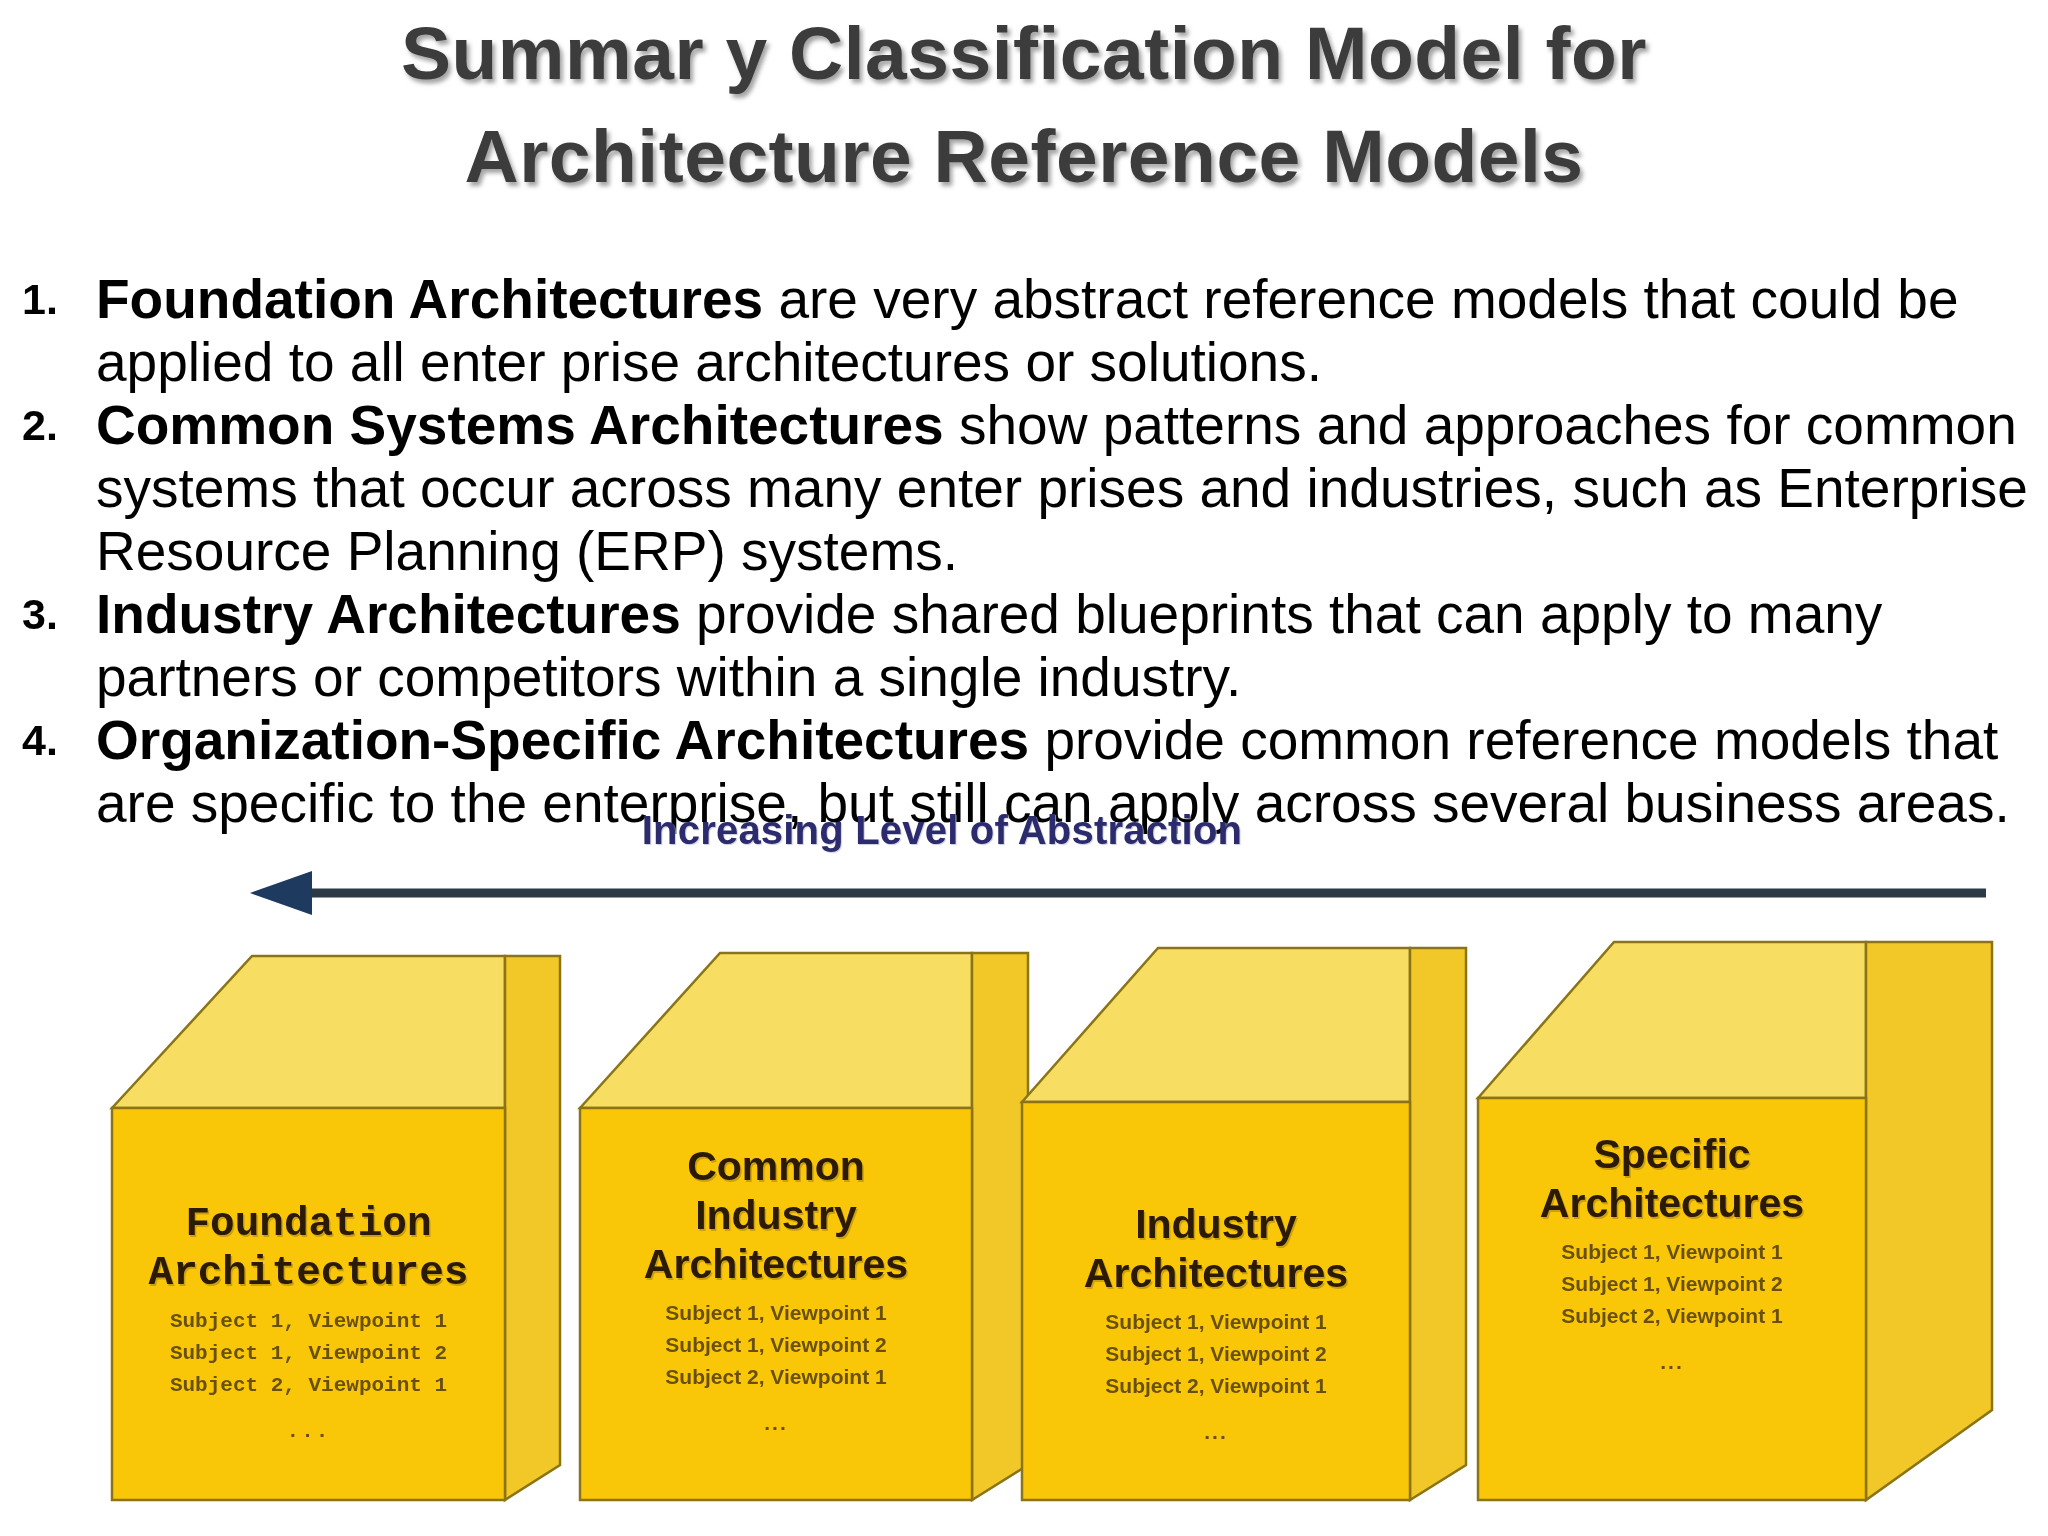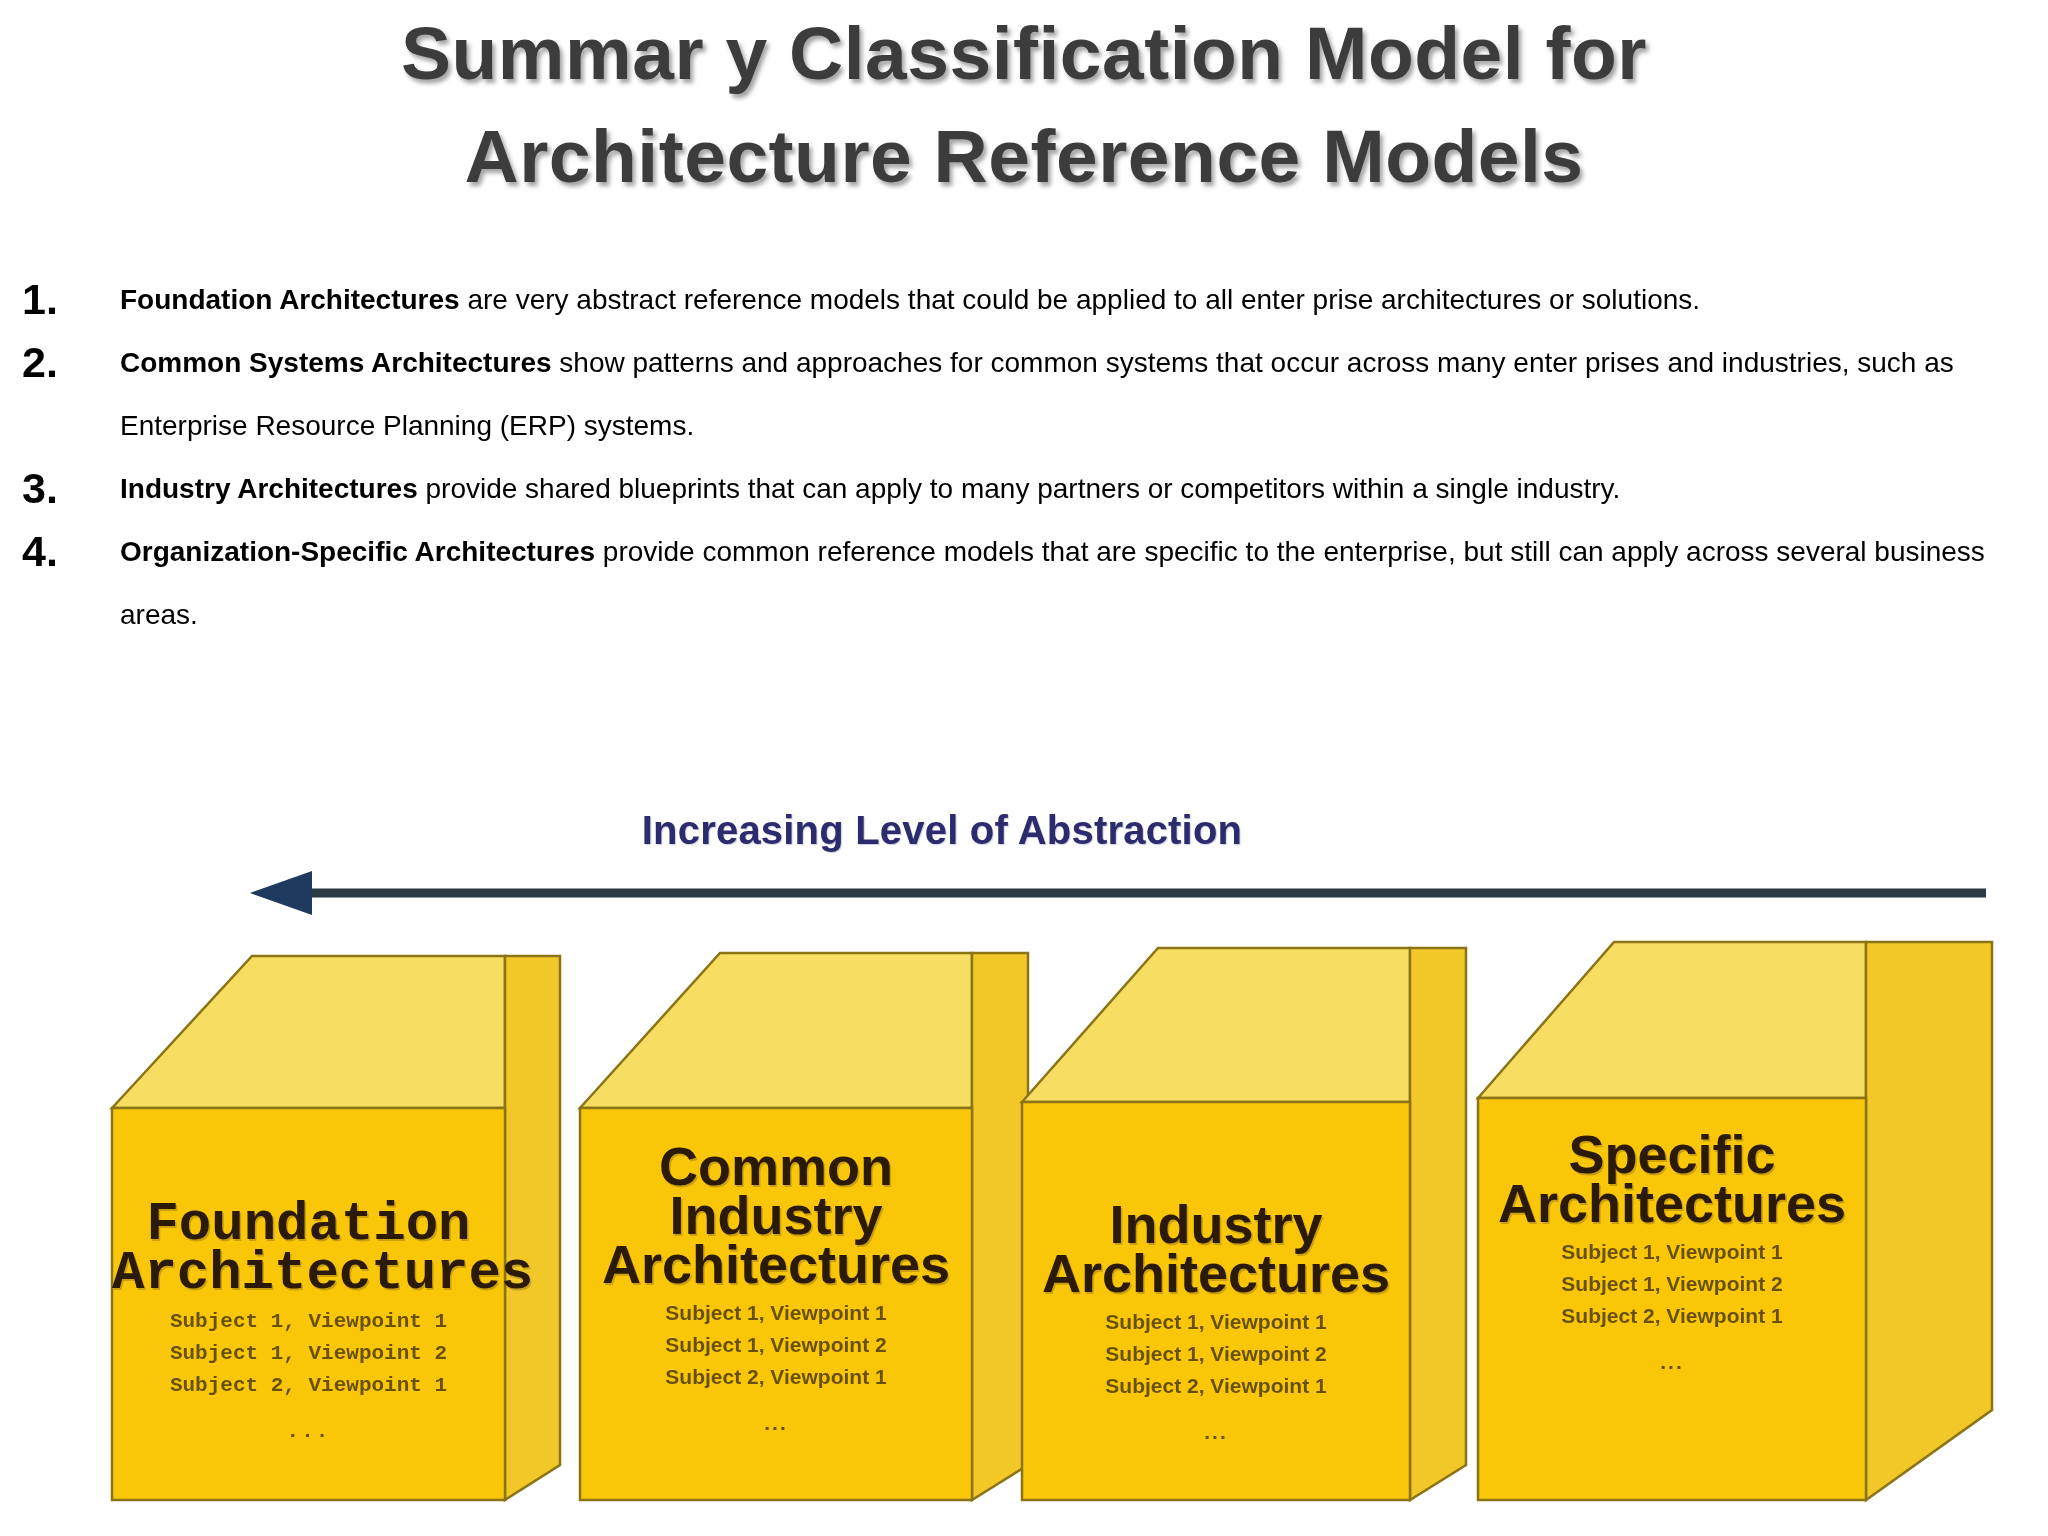--- a/index.html
+++ b/index.html
@@ -50,25 +50,24 @@
     font-size: 43px;
     line-height: 63px;
     font-weight: bold;
     color: #000000;
     text-align: left;
     padding-left: 6px;
     box-sizing: border-box;
   }
   .bullet-text {
     flex: 1 1 auto;
-    font-size: 28px;
+    font-size: 55px;
     line-height: 63px;
     color: #000000;
     text-align: left;
-    margin-left: 24px;
   }
   .bullet-text .lead {
     font-weight: bold;
   }
 
   
   #diagram {
     position: absolute;
     left: 0;
     top: 790px;
@@ -106,21 +105,21 @@
     height: 616px;
   }
   #boxes svg { display: block; }
 
   .box-front-text {
     position: absolute;
     text-align: center;
     pointer-events: none;
   }
   .box-title {
-    font-size: 54px;
+    font-size: 41px;
     line-height: 49px;
     font-weight: bold;
     color: #2b1a05;
     text-shadow: 1.5px 1.5px 0.5px rgba(120,90,20,0.35);
   }
   .box-sub {
     margin-top: 8px;
     font-size: 21px;
     line-height: 32px;
     font-weight: bold;

